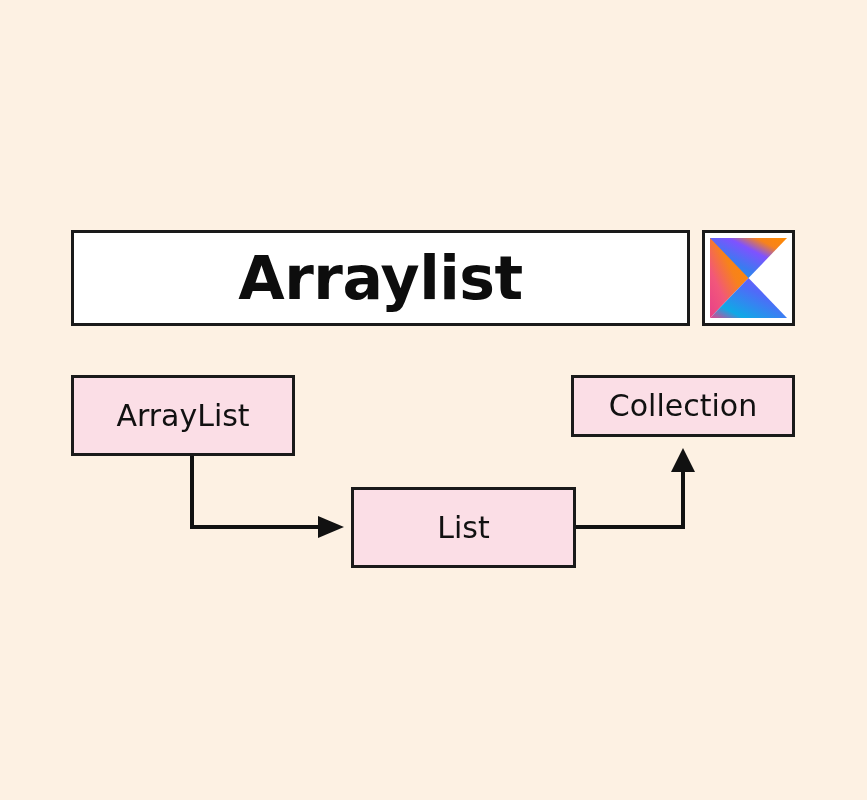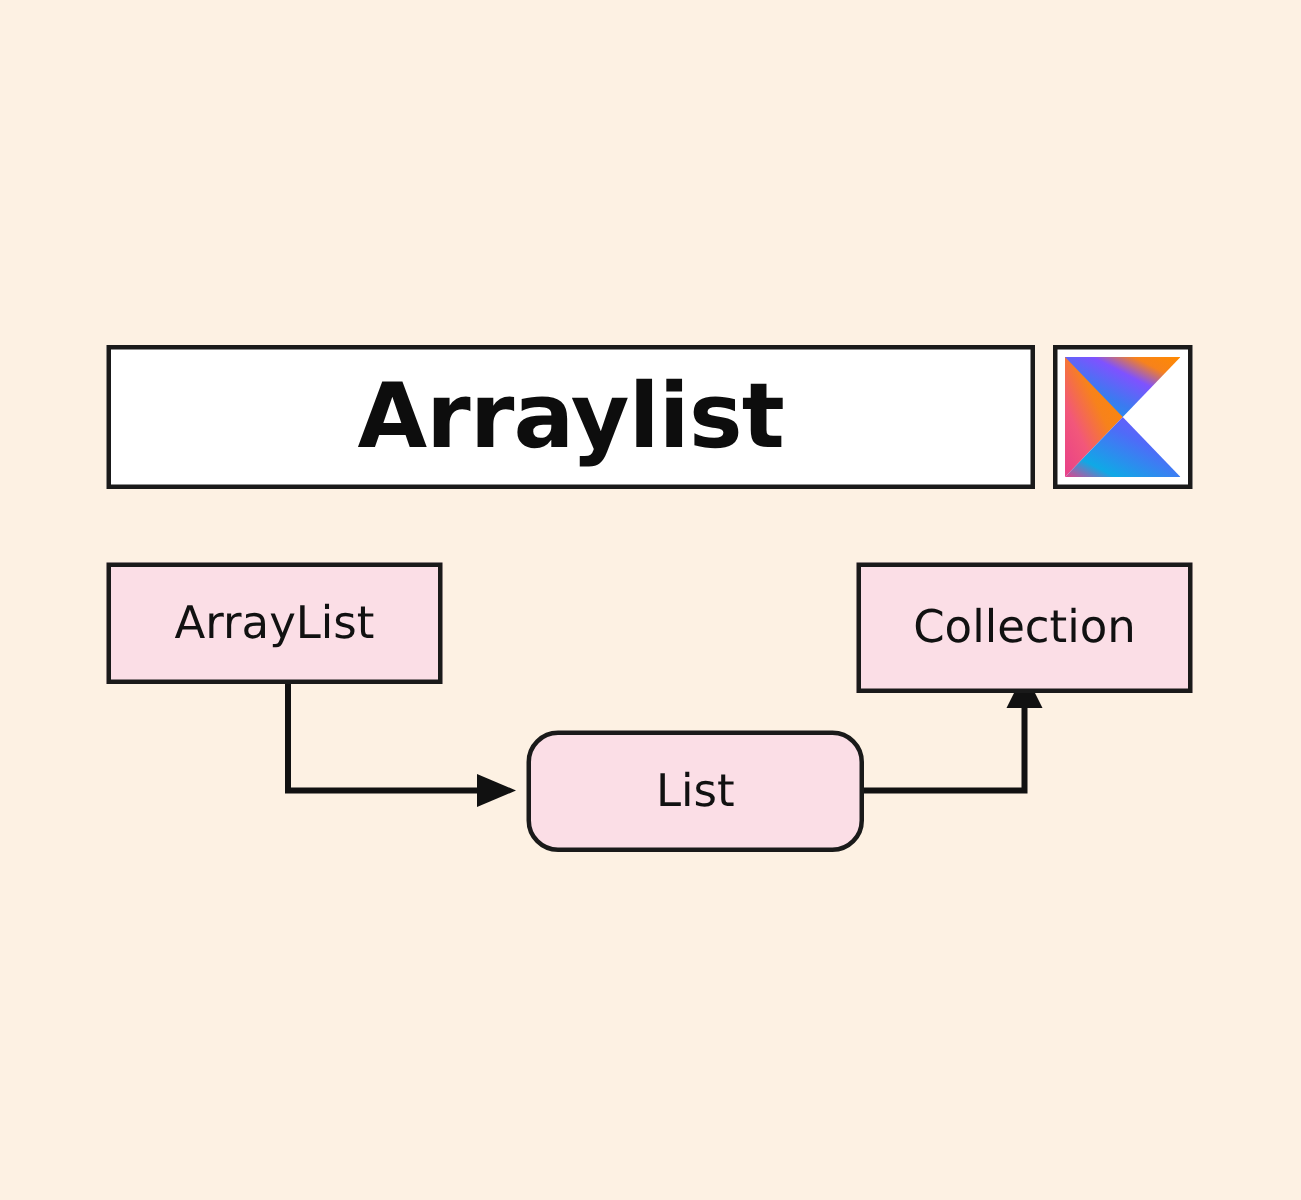--- a/index.html
+++ b/index.html
@@ -89,28 +89,27 @@
   #node-arraylist {
     left: 71px;
     top: 375px;
     width: 224px;
     height: 81px;
   }
   #node-collection {
     left: 571px;
     top: 375px;
     width: 224px;
-    height: 87px;
+    height: 62px;
   }
   #node-list {
     left: 351px;
     top: 487px;
     width: 225px;
     height: 81px;
-    border-radius: 21px;
   }
 
   
   #connectors {
     position: absolute;
     left: 0;
     top: 0;
     width: 867px;
     height: 800px;
     pointer-events: none;

